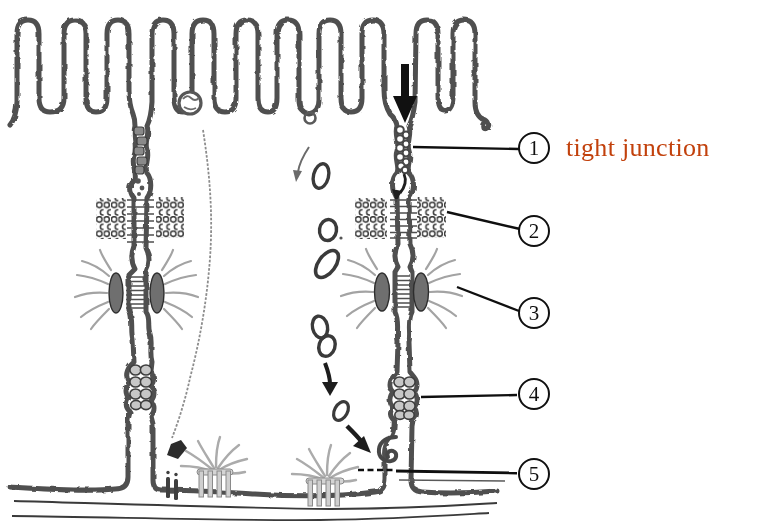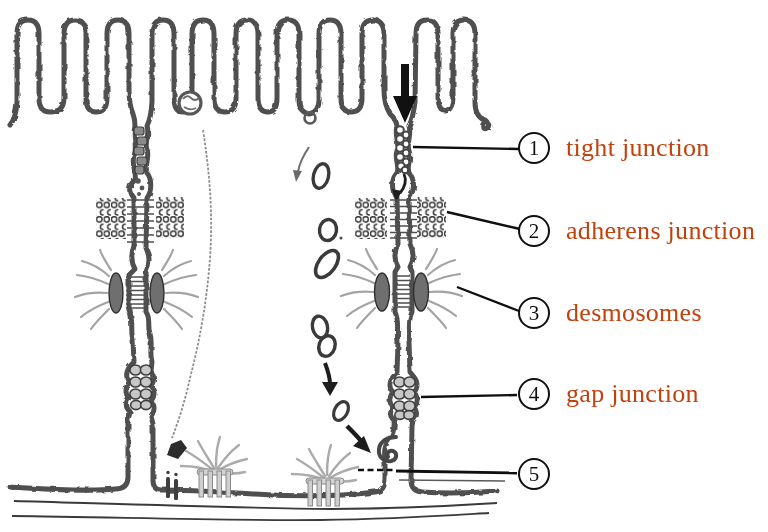--- a/index.html
+++ b/index.html
@@ -243,27 +243,24 @@
     <path d="M 396 471 L 517 473" stroke-width="2.8"></path>
   </g>
 </svg>
 
 <div class="callout" style="top:132px">
   <span class="badge">1</span>
   <span class="lbl">tight junction</span>
 </div>
 <div class="callout" style="top:215px">
   <span class="badge">2</span>
-  <span class="lbl">adherens junction</span>
 </div>
 <div class="callout" style="top:297px">
   <span class="badge">3</span>
-  <span class="lbl">desmosomes</span>
 </div>
 <div class="callout" style="top:378px">
   <span class="badge">4</span>
-  <span class="lbl">gap junction</span>
 </div>
 <div class="callout" style="top:458px">
   <span class="badge">5</span>
 </div>
 
 </div>
 
 </body></html>

